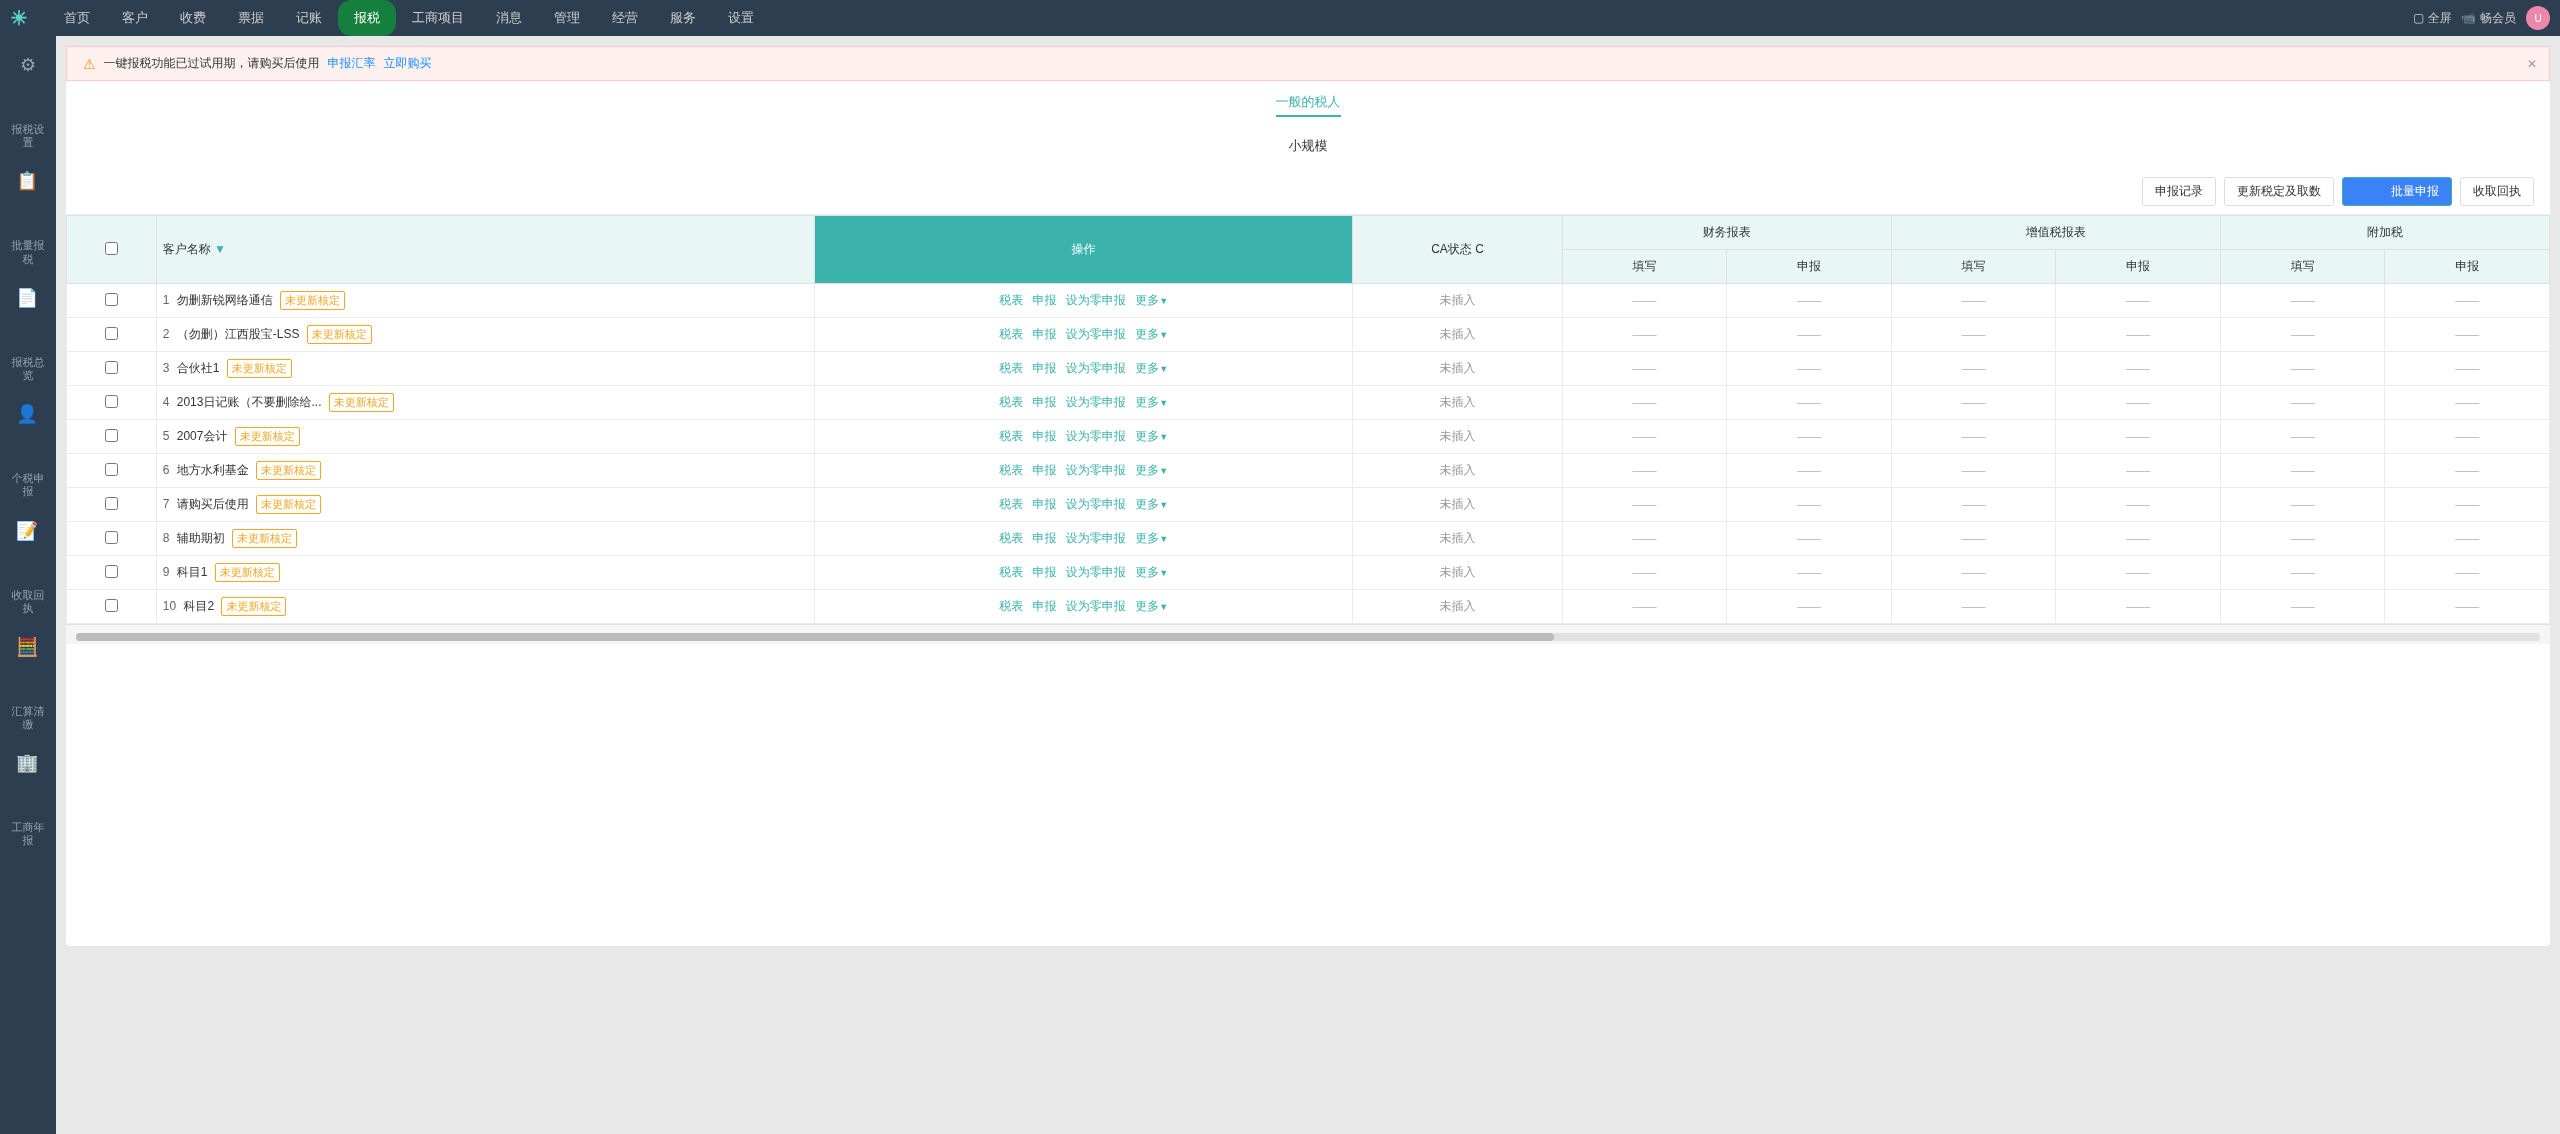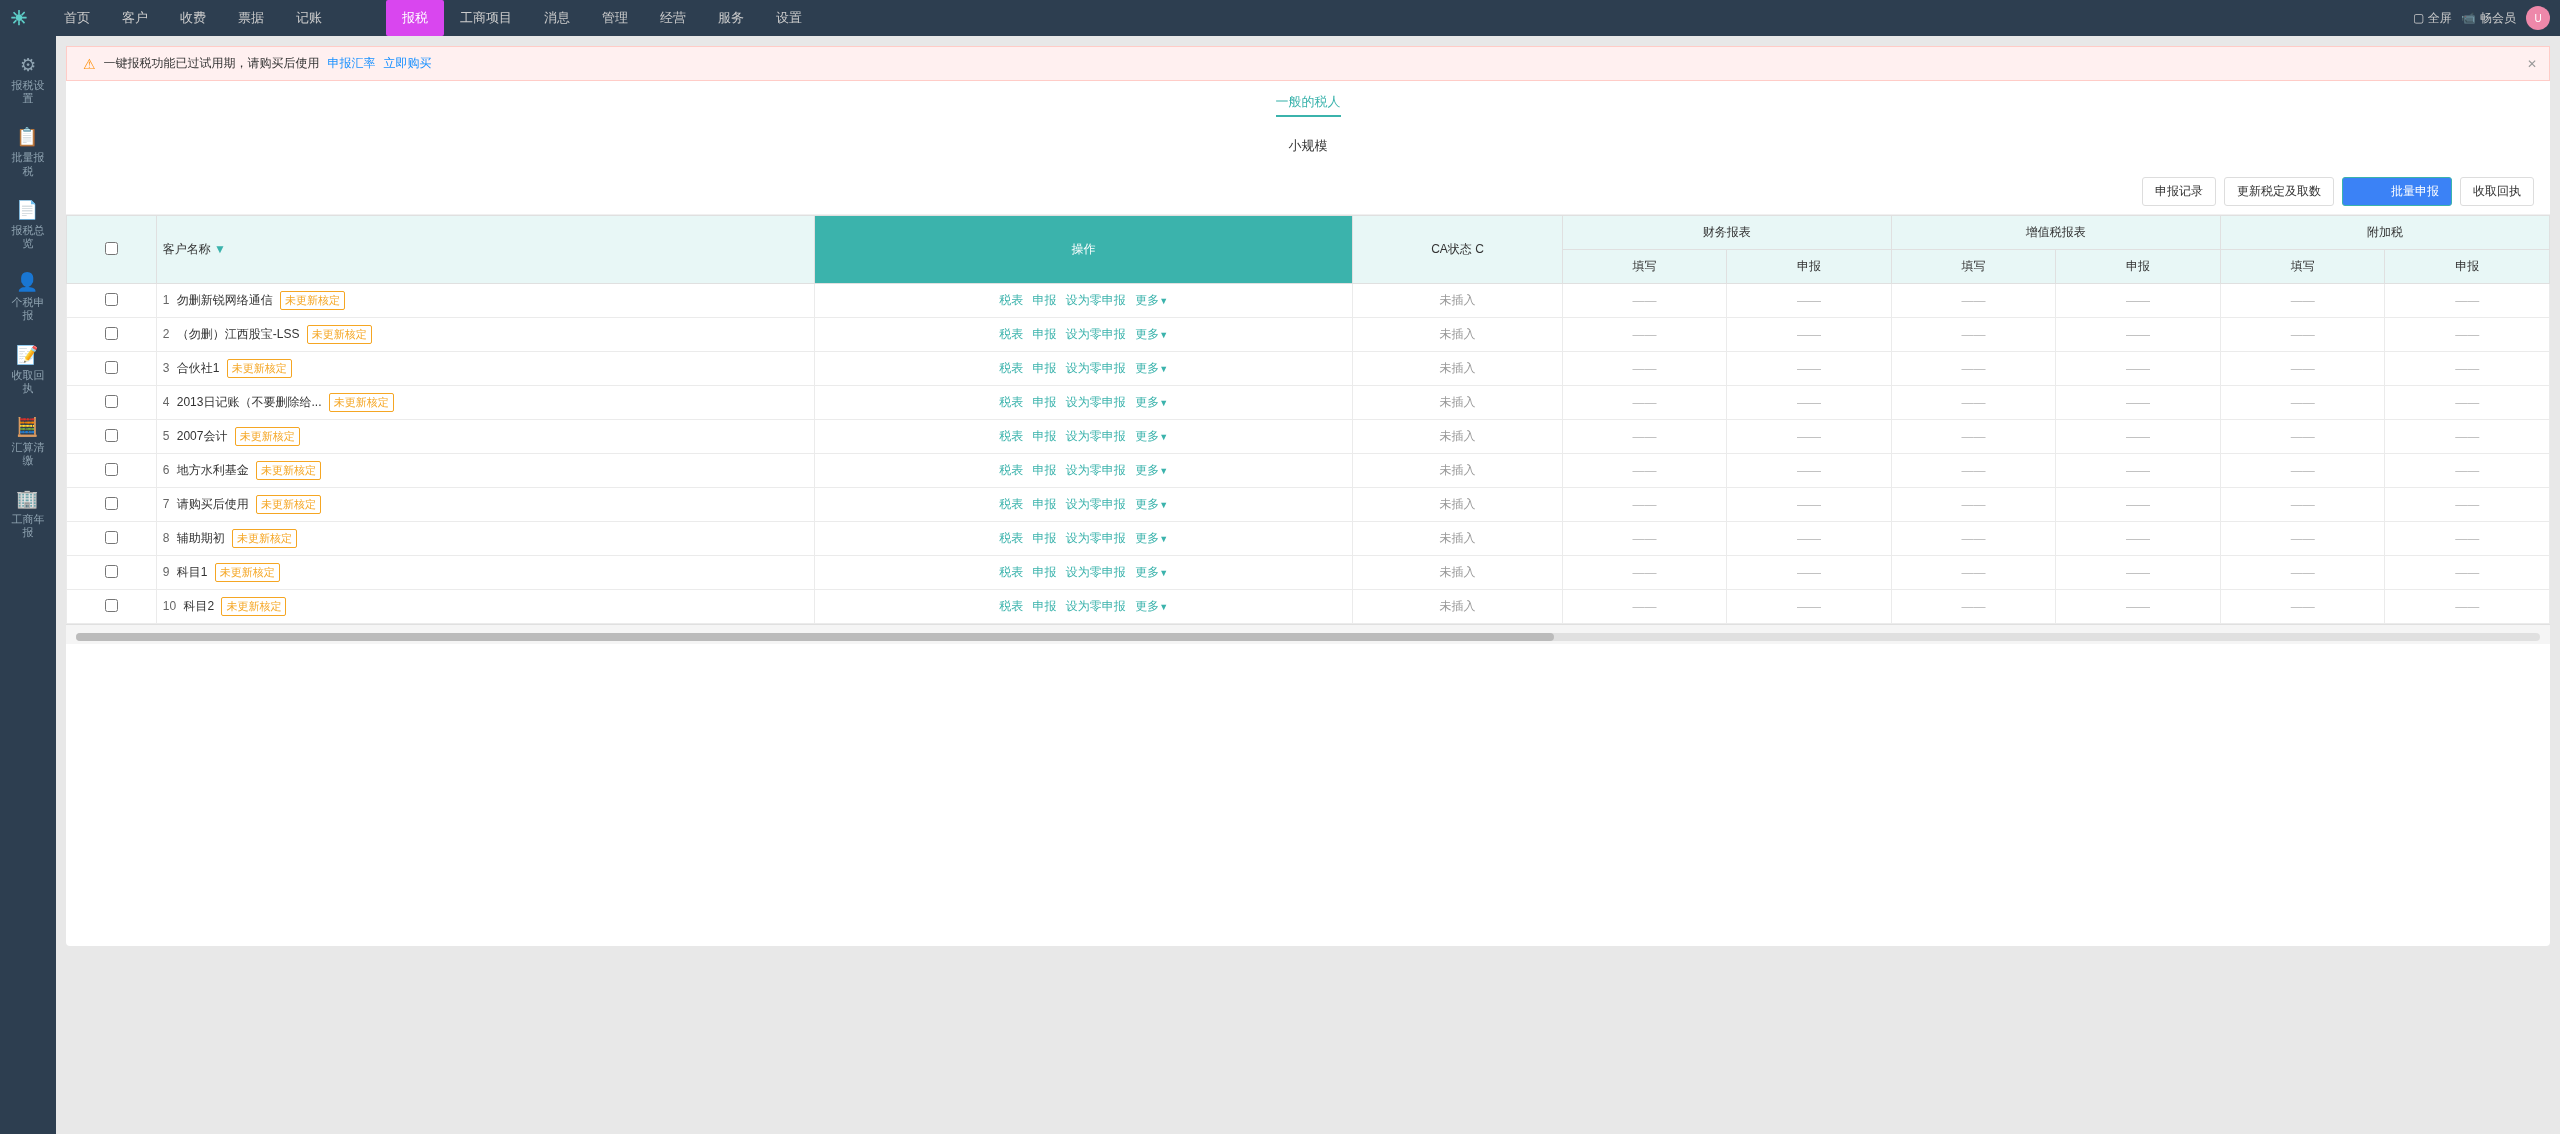--- a/index.html
+++ b/index.html
@@ -3,32 +3,32 @@
   <meta charset="utf-8">
   <style>
     * { margin: 0; padding: 0; box-sizing: border-box; }
     body { font-family: "Microsoft YaHei", "PingFang SC", sans-serif; font-size: 12px; background: #e8e8e8; width: 2560px; min-height: 1134px; overflow-x: hidden; }
 
     
     .top-nav { background: #2d3e50; height: 36px; display: flex; align-items: center; padding: 0 10px; }
     .top-nav .logo { color: #5ecec8; font-size: 20px; margin-right: 20px; font-weight: bold; }
     .top-nav .nav-items { display: flex; gap: 0; }
     .top-nav .nav-item { color: #ccc; padding: 0 16px; height: 36px; display: flex; align-items: center; cursor: pointer; font-size: 13px; }
-    .top-nav .nav-item.active { background: #d946ef; color: #fff; border-radius: 2px; margin-left: 48px; }
+    .top-nav .nav-item.active { background: #15803d; color: #fff; border-radius: 13px; }
     .top-nav .nav-right { margin-left: auto; display: flex; align-items: center; gap: 10px; color: #ccc; font-size: 12px; }
     .top-nav .nav-right span { cursor: pointer; }
 
     
     .layout { display: flex; height: calc(1134px - 36px); }
 
     
     .sidebar { width: 56px; background: #2d3e50; display: flex; flex-direction: column; align-items: center; padding-top: 10px; gap: 5px; }
     .sidebar-item { width: 50px; display: flex; flex-direction: column; align-items: center; color: #8fa3b1; cursor: pointer; padding: 8px 4px; border-radius: 4px; font-size: 11px; gap: 3px; }
     .sidebar-item .si-icon { font-size: 18px; }
-    .sidebar-item .si-label { text-align: center; line-height: 1.2; }
+    .sidebar-item .si-label { text-align: center; line-height: 1.2; margin-top: 44px; }
 
     
     .main { flex: 1; background: #e8e8e8; padding: 10px; overflow: auto; }
     .content-area { background: #fff; border-radius: 4px; min-height: 900px; }
 
     
     .banner { background: #fff0f0; border: 1px solid #ffccc7; padding: 8px 16px; display: flex; align-items: center; gap: 8px; font-size: 12px; color: #333; position: relative; }
     .banner .warning-icon { color: #ff8c00; font-size: 14px; }
     .banner a { color: #1890ff; text-decoration: none; }
     .banner .close-btn { position: absolute; right: 12px; top: 50%; transform: translateY(-50%); cursor: pointer; color: #999; }

